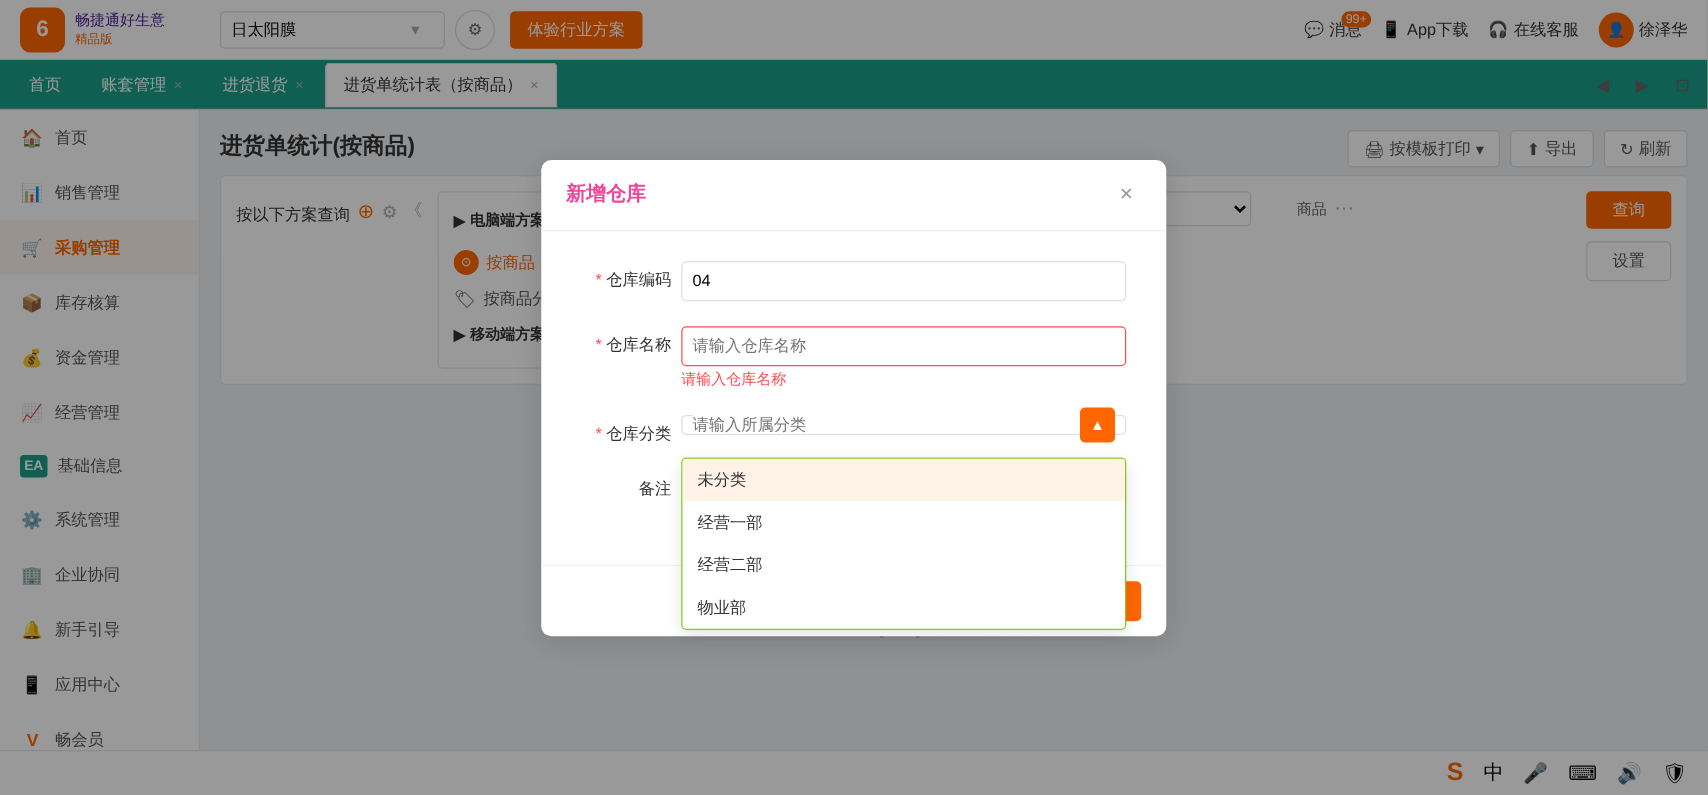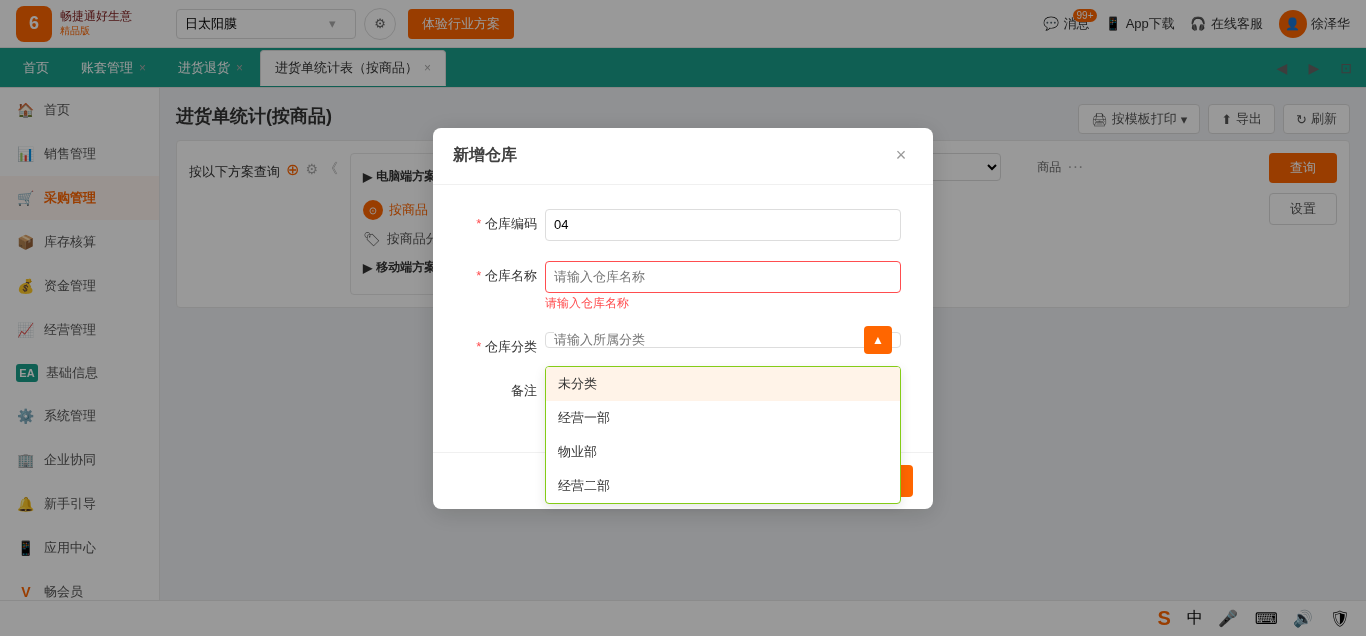--- a/index.html
+++ b/index.html
@@ -22,21 +22,21 @@
     }
     .logo-icon {
       width: 36px; height: 36px;
       background: #ff6600;
       border-radius: 8px;
       display: flex; align-items: center; justify-content: center;
       color: white; font-weight: bold; font-size: 18px;
       margin-right: 8px;
       flex-shrink: 0;
     }
-    .logo-text { font-size: 12px; color: #7f1d1d; line-height: 1.3; }
+    .logo-text { font-size: 12px; color: #4c1d95; line-height: 1.3; }
     .logo-sub { font-size: 10px; color: #ff6600; }
 
     .search-bar {
       display: flex; align-items: center;
       border: 1px solid #ddd;
       border-radius: 4px;
       padding: 0 8px;
       height: 30px;
       min-width: 180px;
       margin-left: 0;
@@ -283,21 +283,21 @@
       min-height: 300px;
       box-shadow: 0 4px 24px rgba(0,0,0,0.15);
       position: relative;
       overflow: visible;
     }
     .modal-header {
       padding: 16px 20px;
       border-bottom: 1px solid #f0f0f0;
       display: flex; align-items: center; justify-content: space-between;
     }
-    .modal-title { font-size: 16px; font-weight: bold; color: #404040; }
+    .modal-title { font-size: 16px; font-weight: bold; color: #ec4899; }
     .modal-close {
       cursor: pointer; color: #999; font-size: 18px;
       width: 24px; height: 24px;
       display: flex; align-items: center; justify-content: center;
     }
     .modal-body { padding: 24px 32px; }
     .form-row {
       display: flex; align-items: flex-start;
       margin-bottom: 20px;
     }
@@ -649,22 +649,22 @@
         </div>
         <div class="form-field dropdown-wrapper">
           <div class="dropdown-input-row">
             <input type="text" placeholder="请输入所属分类" style="">
             <div class="dropdown-arrow">▲</div>
           </div>
 
           <div class="dropdown-list">
             <div class="dropdown-item highlighted">未分类</div>
             <div class="dropdown-item">经营一部</div>
+            <div class="dropdown-item">经营二部</div>
             <div class="dropdown-item">物业部</div>
-            <div class="dropdown-item">经营二部</div>
           </div>
         </div>
       </div>
 
       <div class="form-row">
         <div class="form-label">备注</div>
         <div class="form-field">
           <input class="form-input" type="text" style="">
         </div>
       </div>

